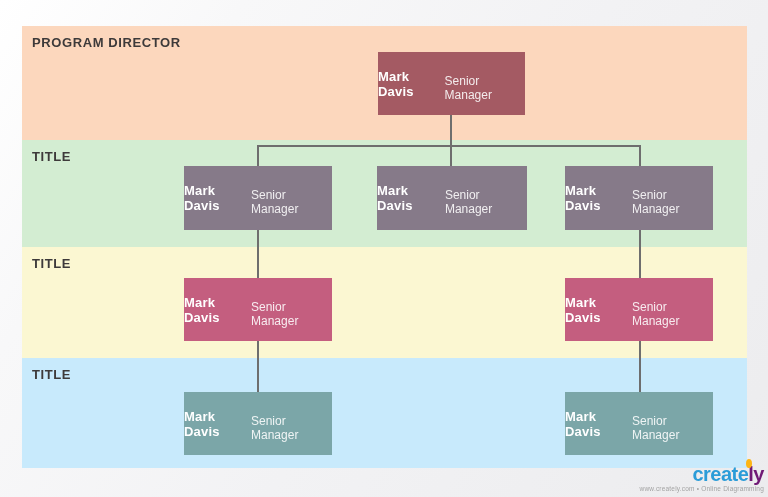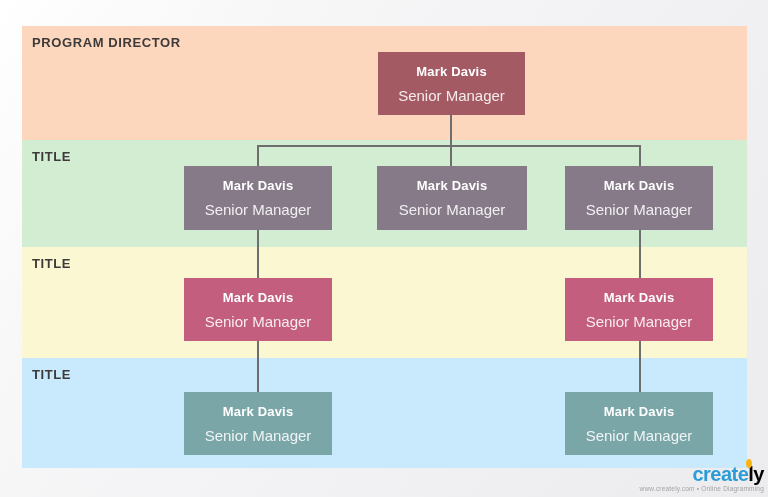--- a/index.html
+++ b/index.html
@@ -26,37 +26,37 @@
   .c2{left:257px;top:145px;width:384px;}
   .c3{left:257px;top:145px;height:22px;}
   .c4{left:450px;top:145px;height:22px;}
   .c5{left:639px;top:145px;height:22px;}
   .c6{left:257px;top:229px;height:50px;}
   .c7{left:639px;top:229px;height:50px;}
   .c8{left:257px;top:340px;height:53px;}
   .c9{left:639px;top:340px;height:53px;}
   
   .node{
-    position:absolute;display:flex;flex-direction:column;
+    position:absolute;display:flex;
     align-items:center;justify-content:center;color:#fff;text-align:left;
   }
   .node-name{font-size:13px;font-weight:700;letter-spacing:.2px;}
-  .node-title{font-size:15px;opacity:.88;margin-top:8px;}
+  .node-title{font-size:12px;opacity:.88;margin-top:8px;}
   .n0{left:378px;top:52px;width:147px;height:63px;}
   .n1{left:184px;top:166px;width:148px;height:64px;}
   .n2{left:377px;top:166px;width:150px;height:64px;}
   .n3{left:565px;top:166px;width:148px;height:64px;}
   .n4{left:184px;top:278px;width:148px;height:63px;}
   .n5{left:565px;top:278px;width:148px;height:63px;}
   .n6{left:184px;top:392px;width:148px;height:63px;}
   .n7{left:565px;top:392px;width:148px;height:63px;}
   
   .brand{position:absolute;right:4px;bottom:5px;text-align:right;line-height:1;}
   .logo{font-size:20px;font-weight:700;letter-spacing:-0.5px;color:#2b9cd8;position:relative;display:inline-block;}
-  .logo .orange{color:#000000;}
+  .logo .orange{color:#701a75;}
   .bulb{position:absolute;top:-5px;right:12px;width:6px;height:9px;
     background:#fdb515;border-radius:50% 50% 46% 46%;}
   .tagline{display:block;font-size:6.5px;color:#a3a3a3;margin-top:2px;letter-spacing:.2px;}
 </style>
 </head>
 <body>
 
 <div class="stage">
 
   <div class="lane lane-0">

